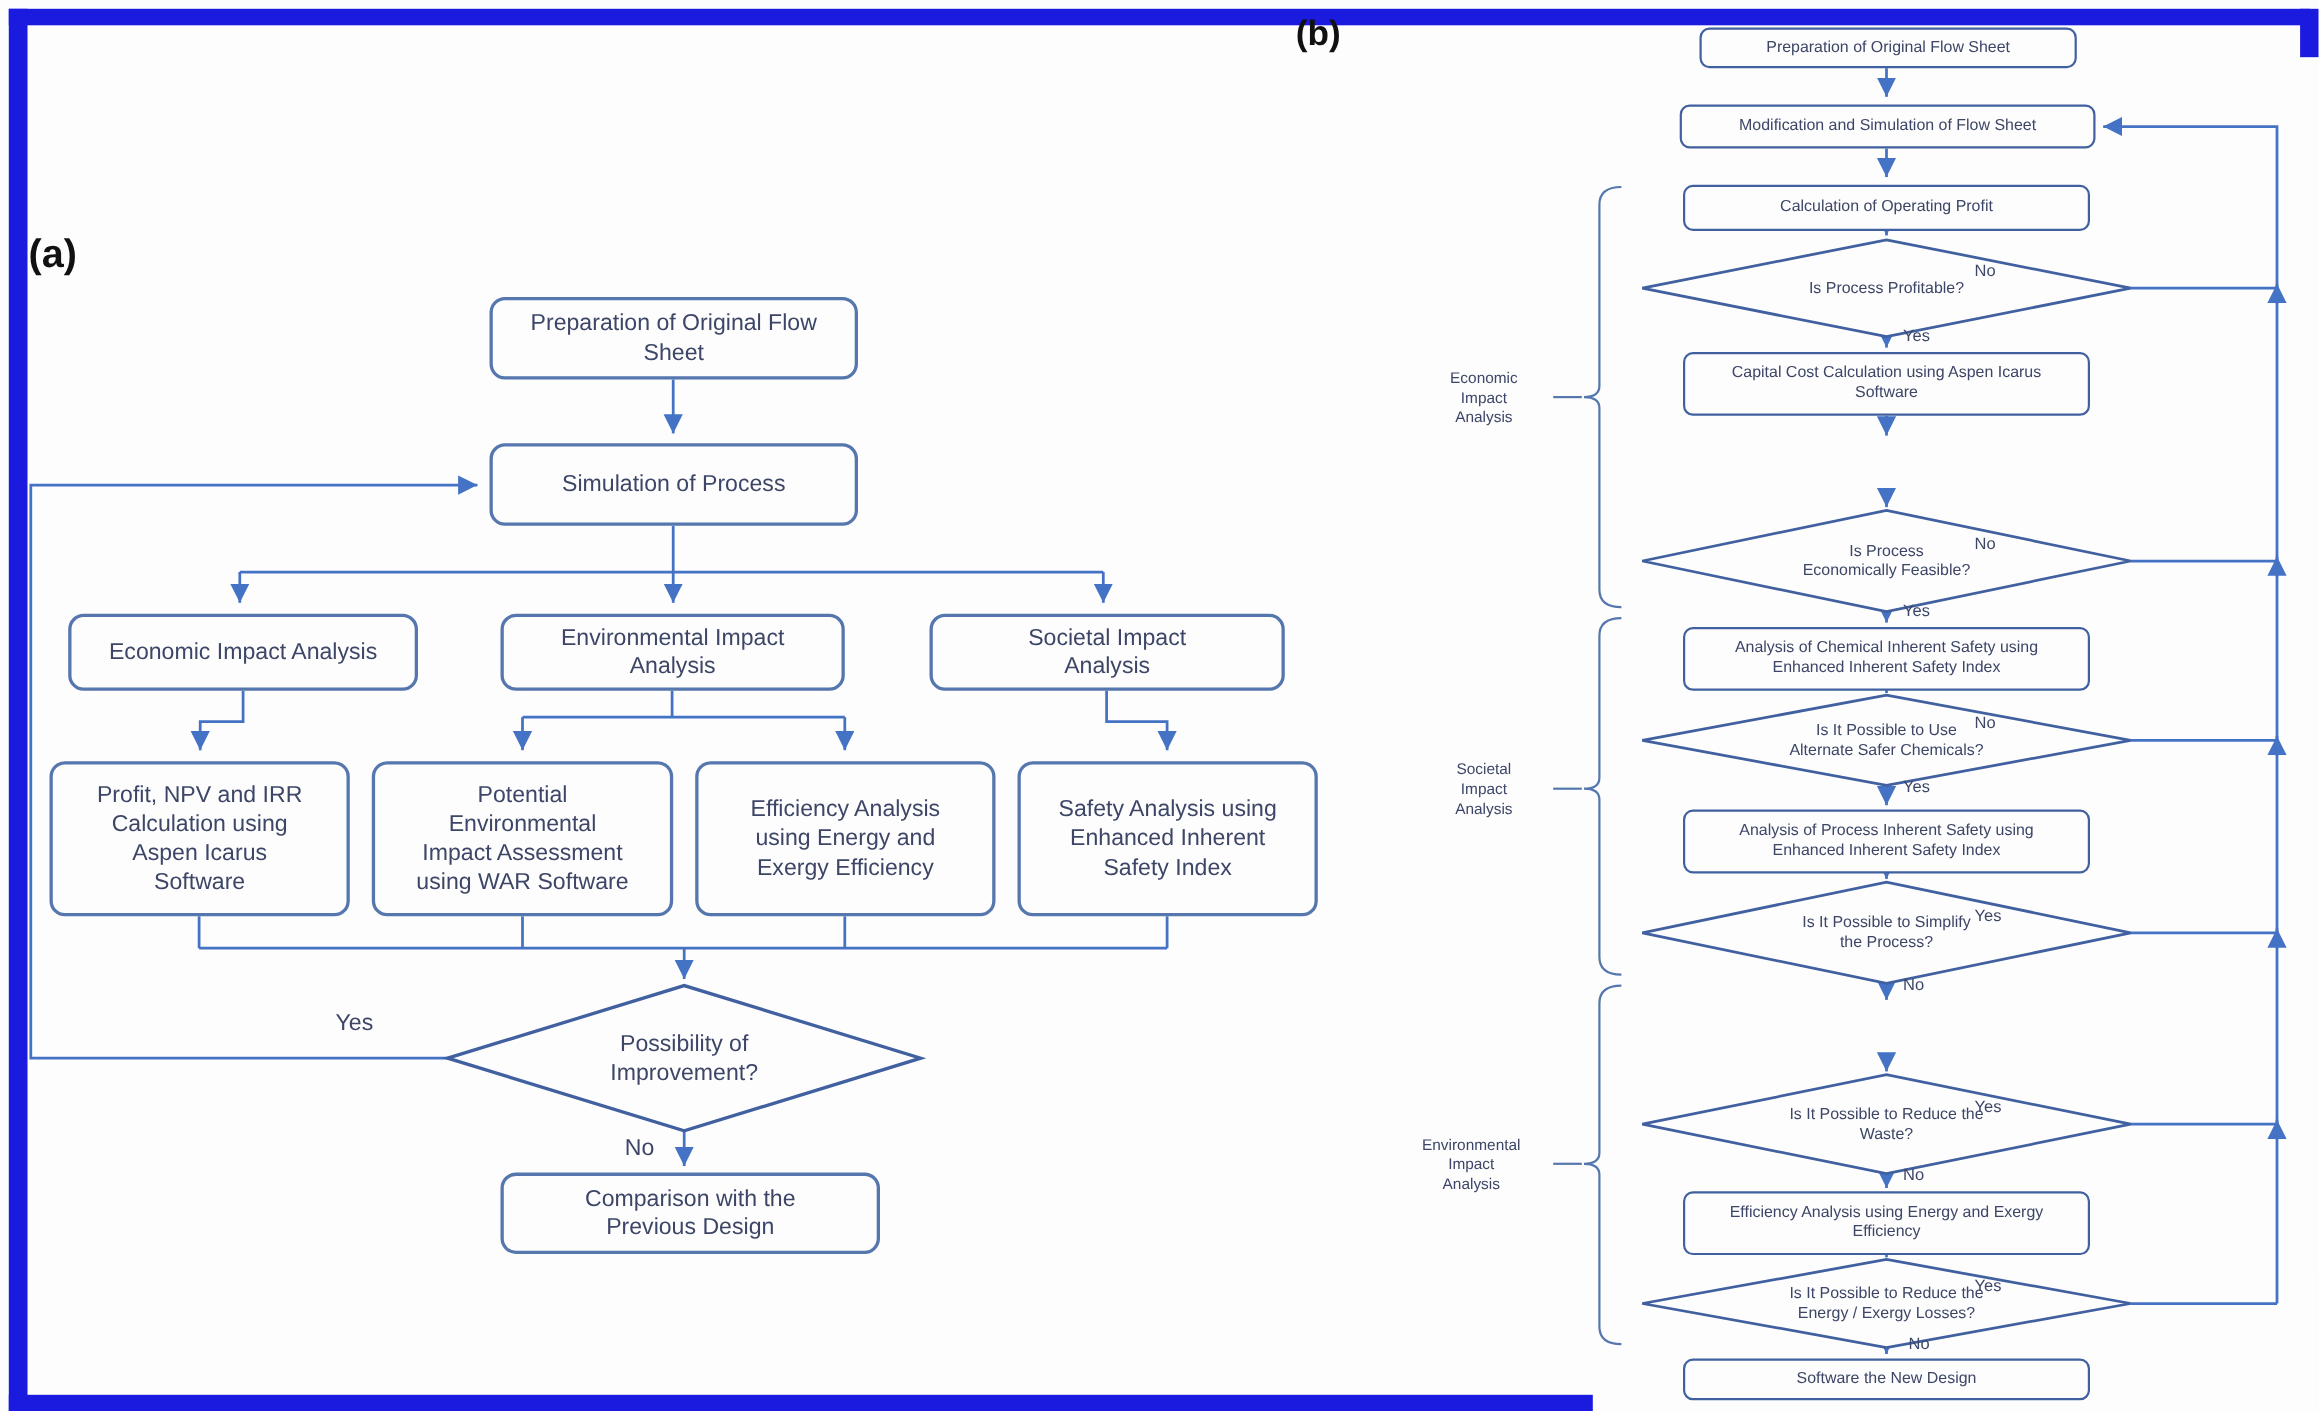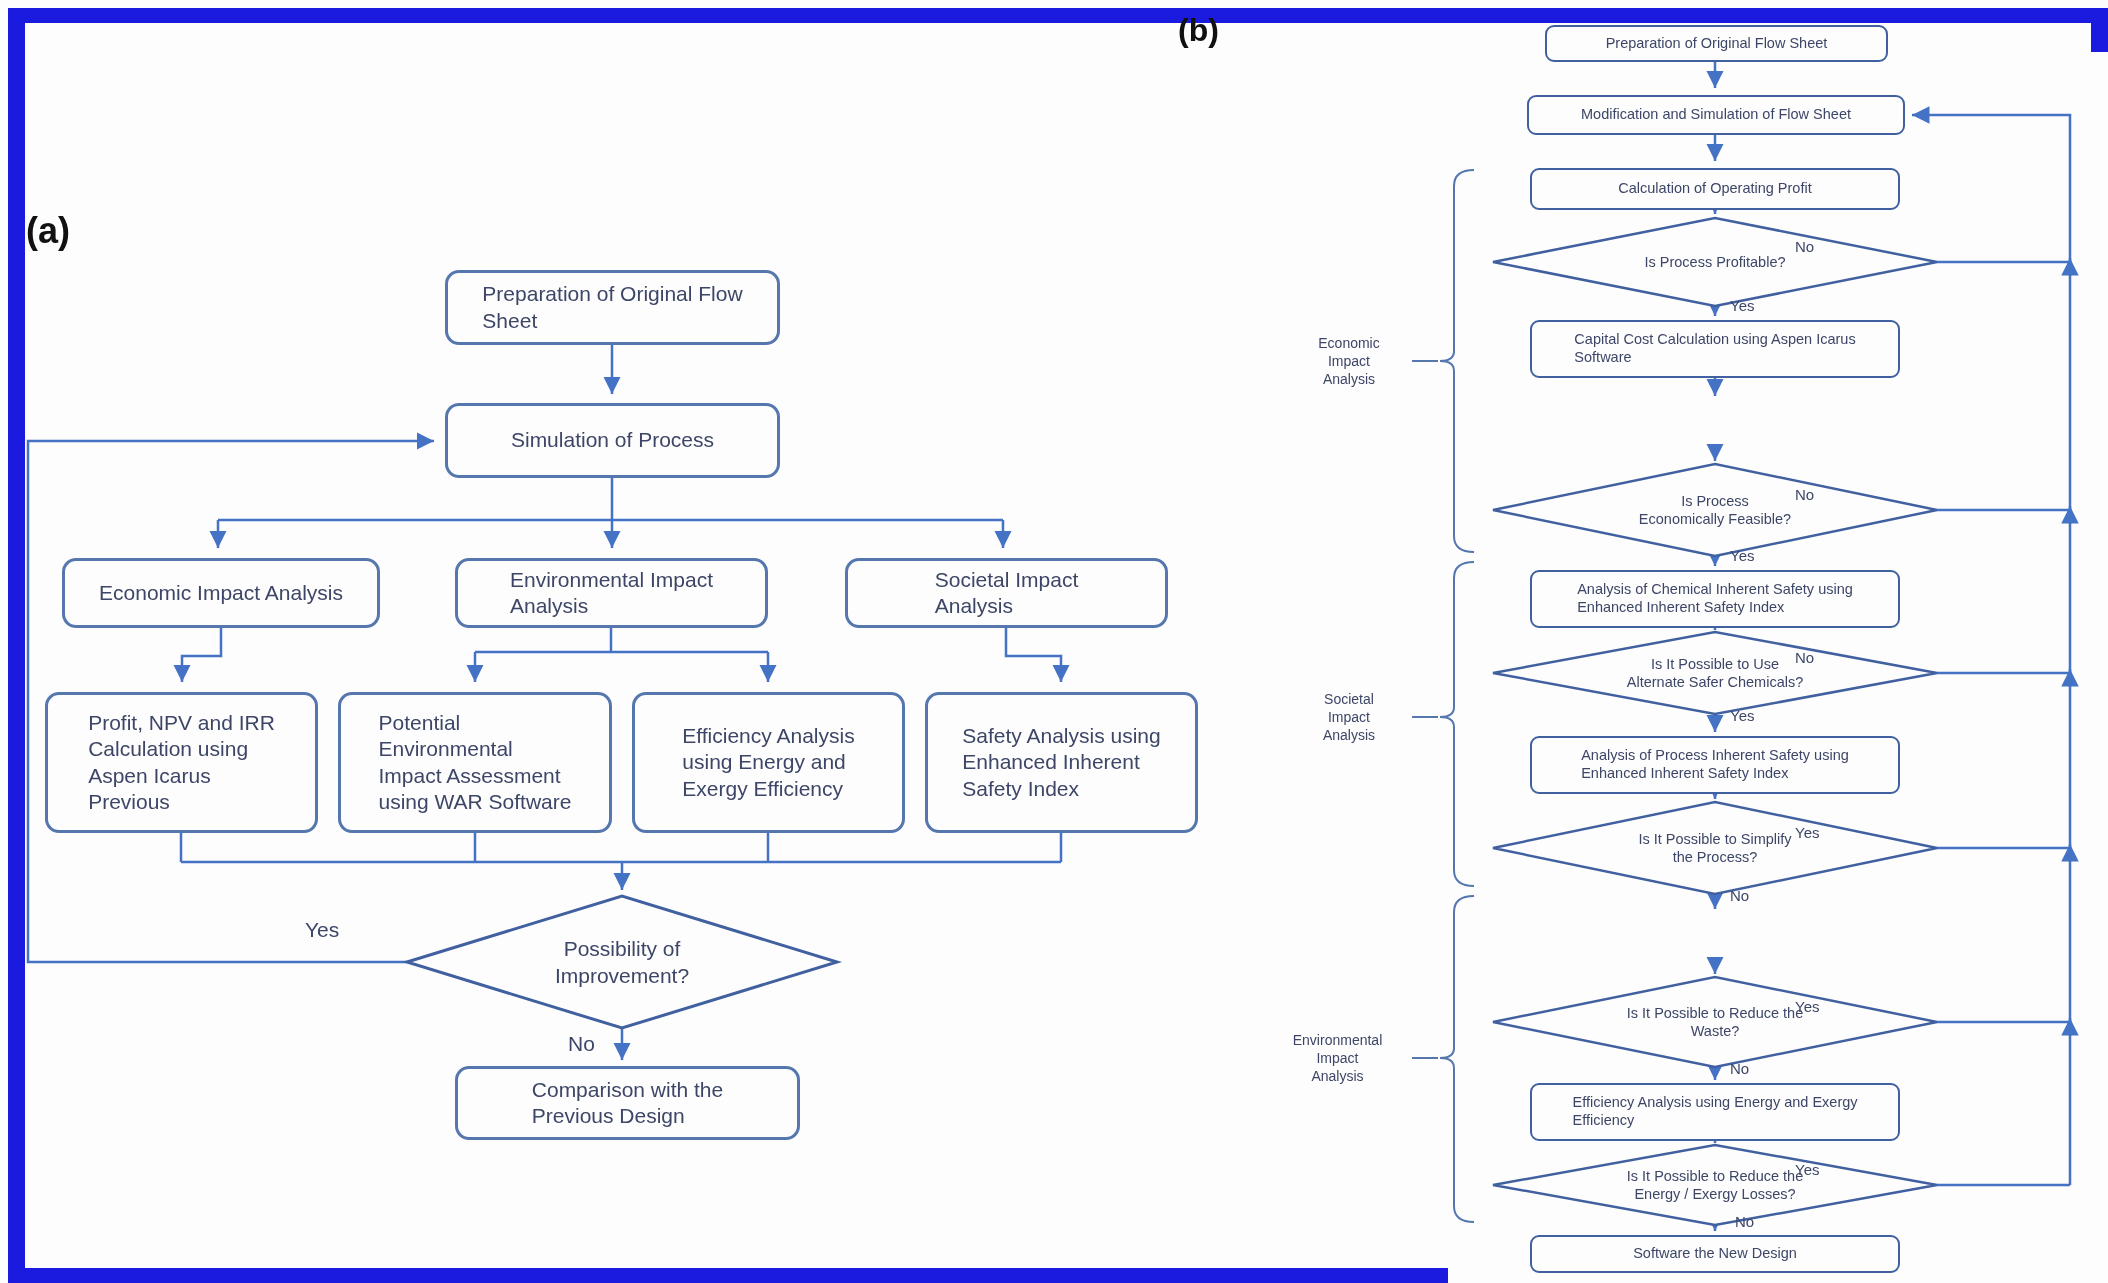--- a/index.html
+++ b/index.html
@@ -2,21 +2,21 @@
 <html><head>
 <meta charset="utf-8">
 <style>
   html,body{margin:0;padding:0;background:#ffffff;}
   #canvas{position:relative;width:2108px;height:1283px;background:#fdfdfe;overflow:hidden;
           font-family:"Liberation Sans", sans-serif;}
   .frame{position:absolute;background:#1b1bdf;}
   #wires{position:absolute;left:0;top:0;z-index:1;}
   .panel-label{position:absolute;z-index:3;font-weight:bold;color:#111;font-family:"Liberation Sans",sans-serif;}
   .node{position:absolute;z-index:2;display:flex;align-items:center;justify-content:center;
-        white-space:pre-line;background:#fdfdfe;color:#3d4666;box-sizing:border-box;}
+        text-align:center;white-space:pre-line;background:#fdfdfe;color:#3d4666;box-sizing:border-box;}
   .a-node{border:3px solid #5577ad;border-radius:14px;font-size:21px;line-height:1.25;}
   .b-node{border:2.5px solid #41609f;border-radius:9px;font-size:14.5px;line-height:1.22;}
   .dtext{position:absolute;z-index:2;display:flex;align-items:center;justify-content:center;
          text-align:center;white-space:pre-line;color:#3d4666;}
   .a-dtext{font-size:21px;line-height:1.3;}
   .b-dtext{font-size:14.5px;line-height:1.25;}
   .branch{position:absolute;z-index:2;color:#3d4666;}
   .a-branch{font-size:21px;}
   .b-branch{font-size:15px;}
   .section-label{position:absolute;z-index:2;color:#3d4666;font-size:14px;line-height:1.3;
@@ -128,21 +128,21 @@
 Sheet</div>
   <div class="node a-node" style="left:445px;top:403px;width:335px;height:75px;">Simulation of Process</div>
   <div class="node a-node" style="left:62px;top:558px;width:318px;height:70px;">Economic Impact Analysis</div>
   <div class="node a-node" style="left:455px;top:558px;width:313px;height:70px;">Environmental Impact
 Analysis</div>
   <div class="node a-node" style="left:845px;top:558px;width:323px;height:70px;">Societal Impact
 Analysis</div>
   <div class="node a-node" style="left:45px;top:692px;width:273px;height:141px;">Profit, NPV and IRR
 Calculation using
 Aspen Icarus
-Previous</div>
+Software</div>
   <div class="node a-node" style="left:338px;top:692px;width:274px;height:141px;">Potential
 Environmental
 Impact Assessment
 using WAR Software</div>
   <div class="node a-node" style="left:925px;top:692px;width:273px;height:141px;">Safety Analysis using
 Enhanced Inherent
 Safety Index</div>
   <div class="node a-node" style="left:632px;top:692px;width:273px;height:141px;">Efficiency Analysis
 using Energy and
 Exergy Efficiency</div>

